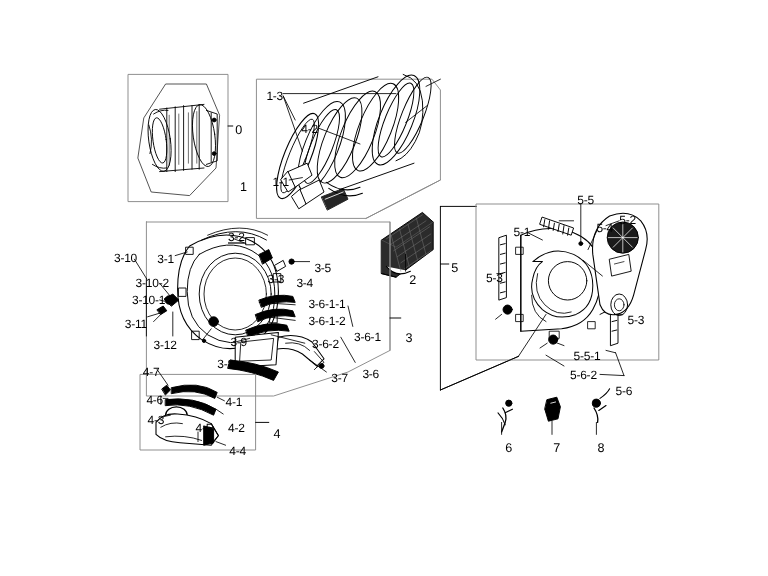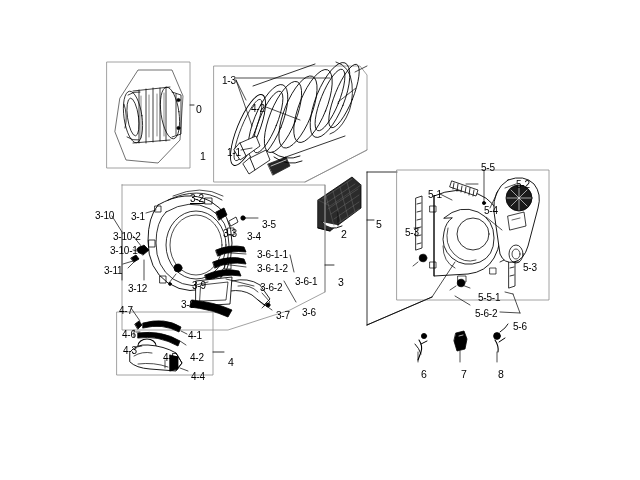--- a/index.html
+++ b/index.html
@@ -388,21 +388,21 @@
       <div class="lbl" style="left: 123px; top: 346px;">4-3</div>
       <div class="lbl" style="left: 191px; top: 372px;">4-4</div>
       <div class="lbl" style="left: 163px; top: 353px;">4-5</div>
       <div class="lbl" style="left: 122px; top: 330px;">4-6</div>
       <div class="lbl" style="left: 119px; top: 306px;">4-7</div>
       <div class="lbl big" style="left: 376px; top: 220px;">5</div>
       <div class="lbl" style="left: 428px; top: 190px;">5-1</div>
       <div class="lbl" style="left: 470px; top: 180px; padding-left: 46px;">5-2</div>
       <div class="lbl" style="left: 405px; top: 228px;">5-3</div>
       <div class="lbl" style="left: 523px; top: 263px;">5-3</div>
-      <div class="lbl" style="left: 484px; top: 186px; margin-top: 20px;">5-4</div>
+      <div class="lbl" style="left: 497px; top: 186px;">5-4</div>
       <div class="lbl" style="left: 481px; top: 163px;">5-5</div>
       <div class="lbl" style="left: 513px; top: 322px;">5-6</div>
       <div class="lbl" style="left: 478px; top: 293px;">5-5-1</div>
       <div class="lbl" style="left: 475px; top: 309px;">5-6-2</div>
       <div class="lbl big" style="left: 421px; top: 370px;">6</div>
       <div class="lbl big" style="left: 461px; top: 370px;">7</div>
       <div class="lbl big" style="left: 498px; top: 370px;">8</div>
     </div>
 
 </div>

